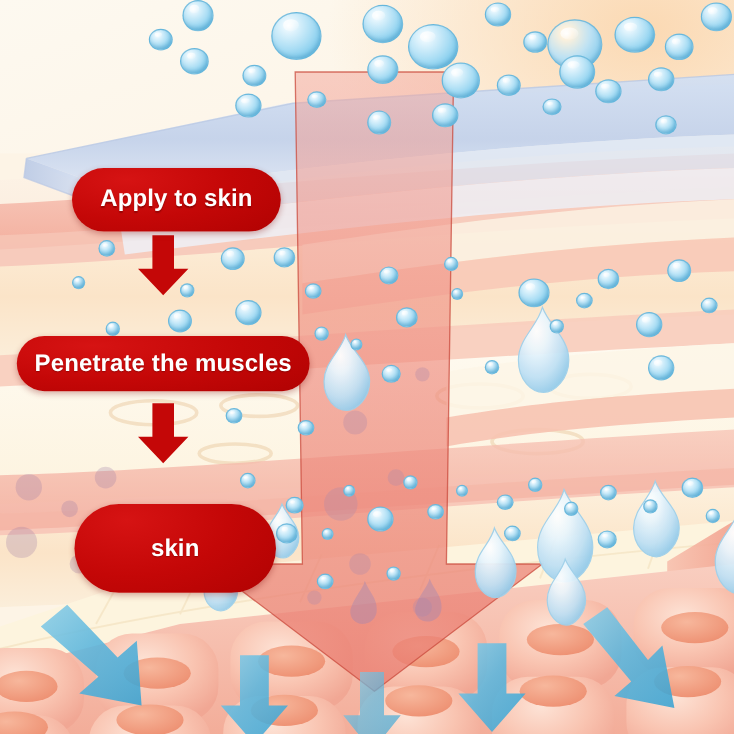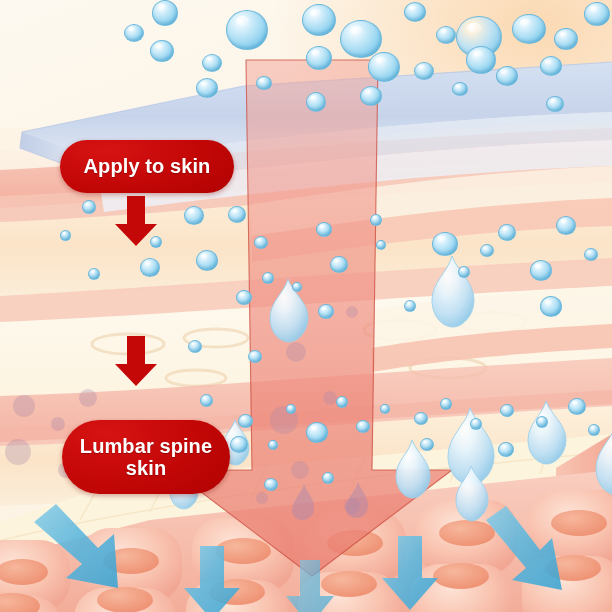--- a/index.html
+++ b/index.html
@@ -412,19 +412,21 @@
   </svg>
 
   <svg class="red-arrow nolabel" style="left:112px;top:334px;width:48px;height:54px;" viewBox="0 0 48 54">
     <path d="M15,2 L33,2 L33,30 L45,30 L24,52 L3,30 L15,30 Z" fill="#c40707"></path>
   </svg>
 
   <div class="pill" style="left:60px;top:140px;width:174px;height:53px;font-size:20px;text-align:center;">
     <span>Apply to skin</span>
   </div>
 
+  <div class="pill" style="left:14px;top:280px;width:244px;height:46px;font-size:20px;">
+    <span>Penetrate the muscles</span>
+  </div>
 
   <div class="pill" style="left:62px;top:420px;width:168px;height:74px;font-size:20px;flex-direction:column;">
-    <span>Lumbar spine</span>
     <span>skin</span>
   </div>
 
 </div>
 
 </body></html>

